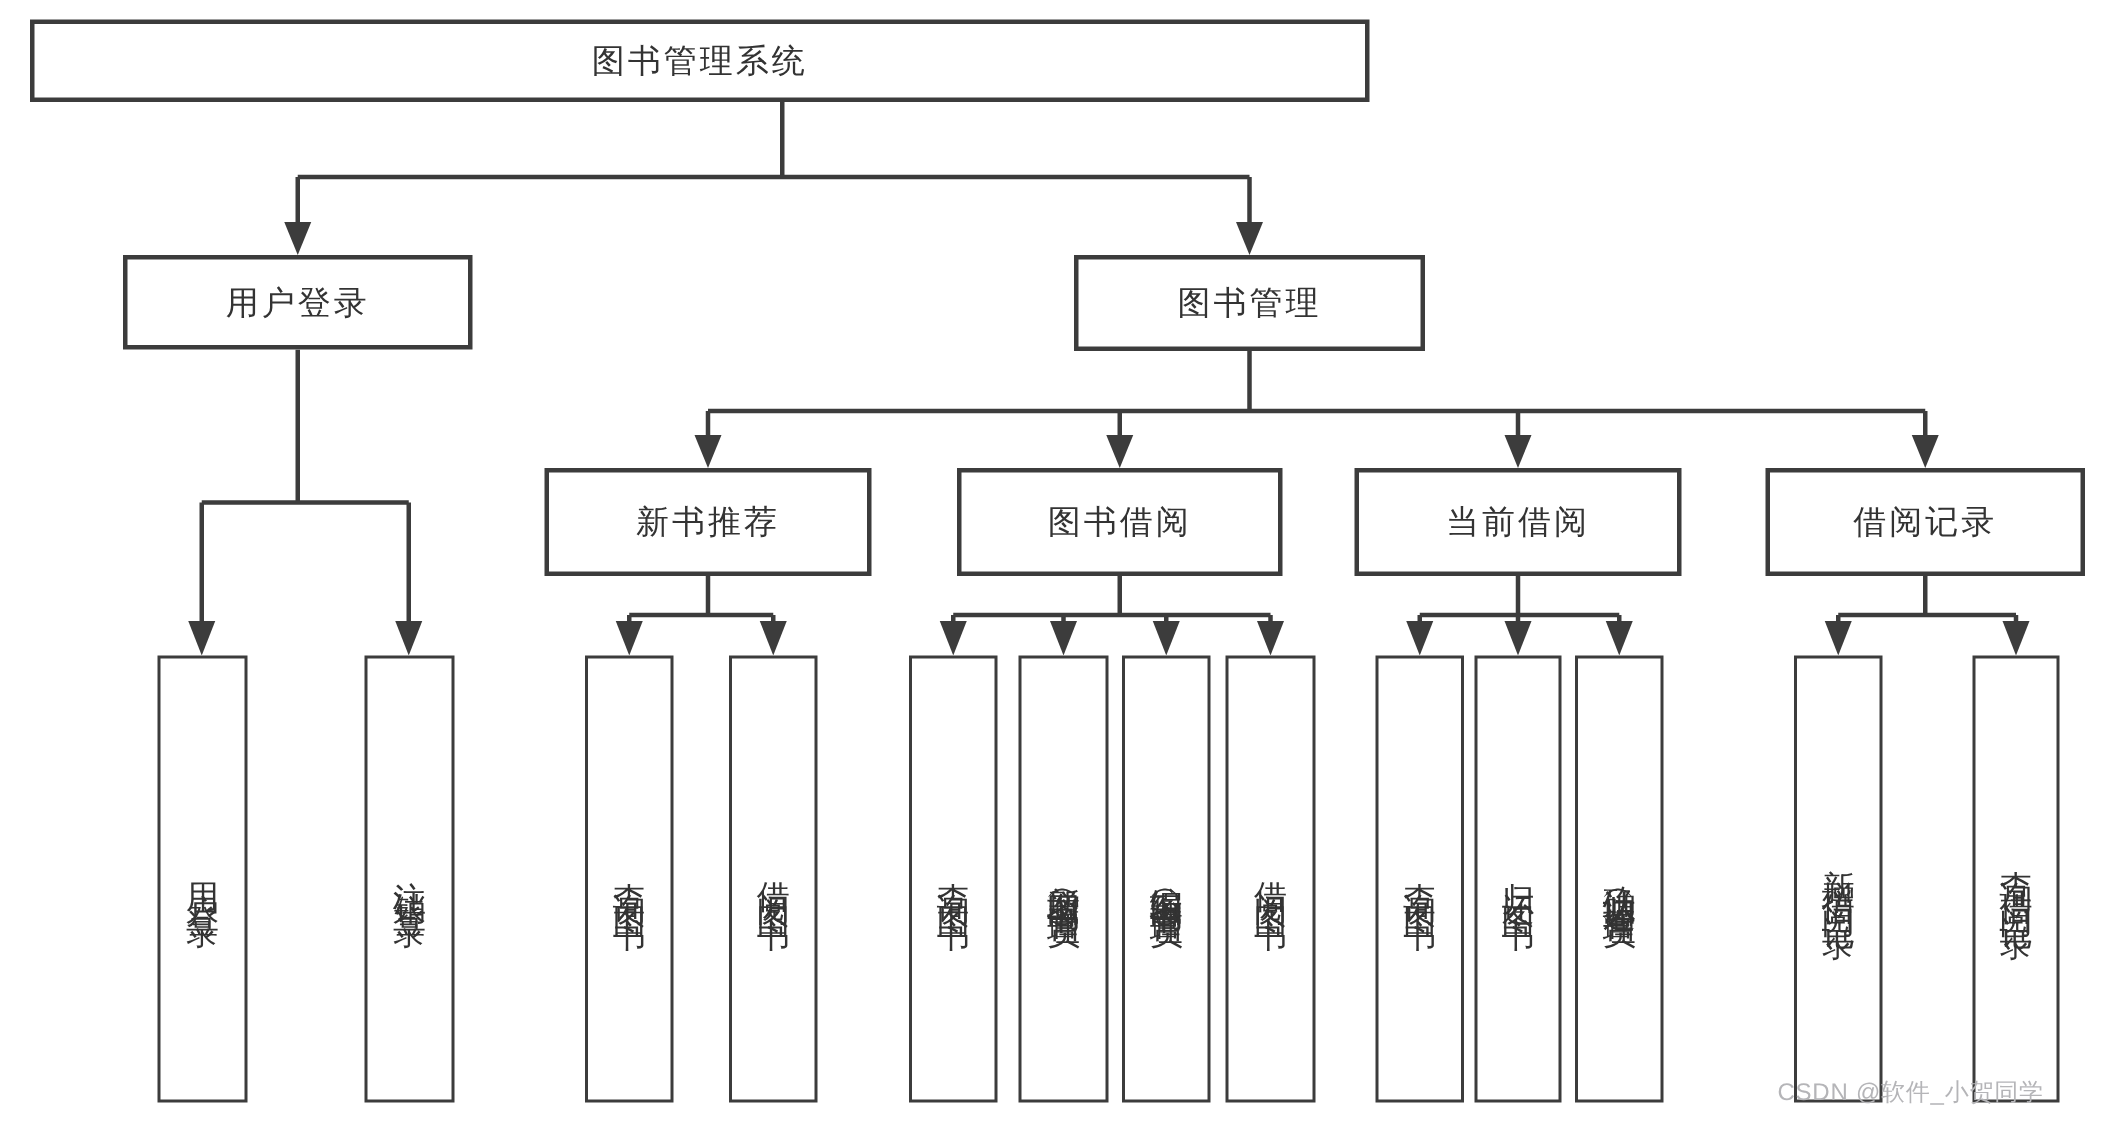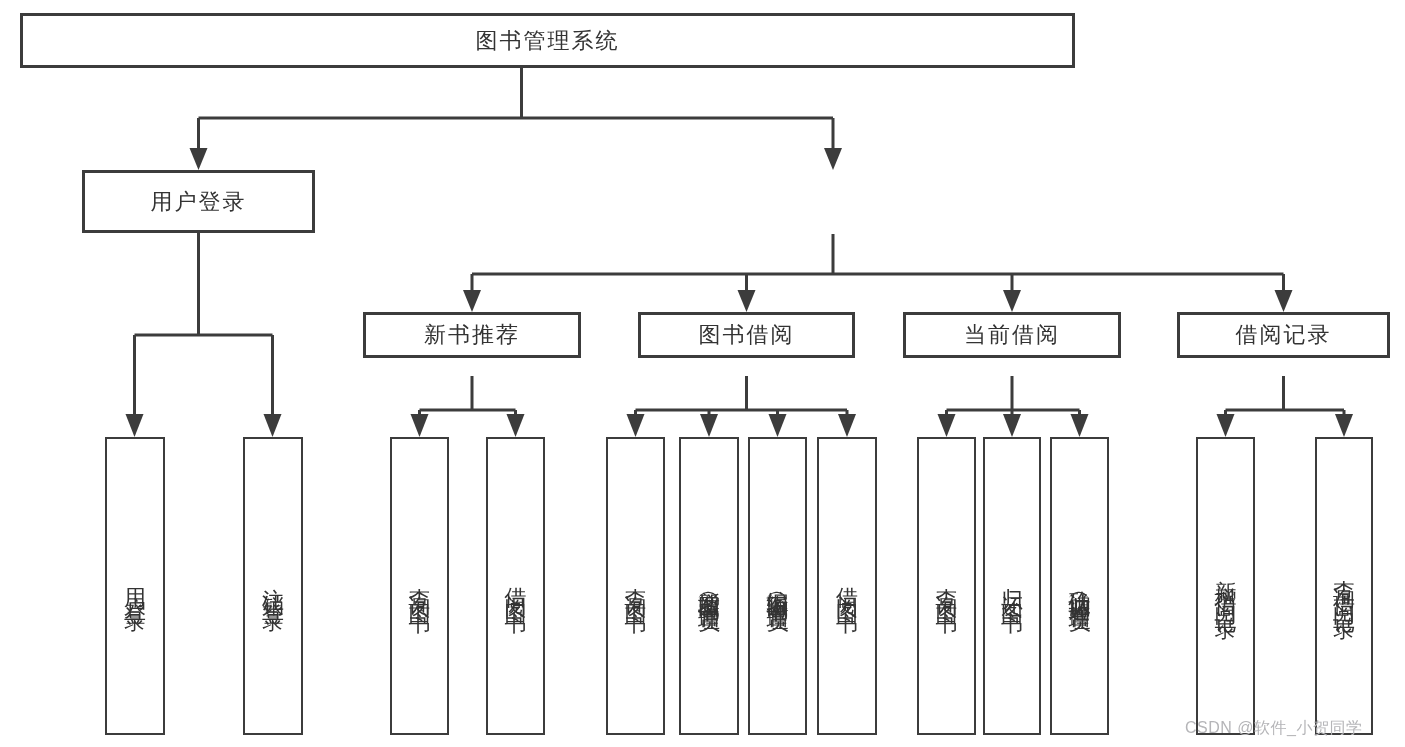--- a/index.html
+++ b/index.html
@@ -30,24 +30,24 @@
     background: #ffffff;
     display: flex;
     align-items: center;
     justify-content: center;
     color: #333333;
     font-size: 22px;
     letter-spacing: 2px;
   }
   .node .lbl { white-space: nowrap; }
   
-  .root-box        { left: 20px;   top: 13px;  width: 1055px; height: 55px; }
+  .root-box        { left: 20px;   top: 13px;  width: 893px; height: 55px; }
   .l2-user-login   { left: 82px;   top: 170px; width: 233px;  height: 63px; }
   .l2-book-mgmt    { left: 716px;  top: 170px; width: 234px;  height: 64px; }
-  .l3              { top: 312px; height: 46px; }
+  .l3              { top: 312px; height: 72px; }
   .l3-new-book     { left: 363px;  width: 218px; }
   .l3-book-borrow  { left: 638px;  width: 217px; }
   .l3-current      { left: 903px;  width: 218px; }
   .l3-records      { left: 1177px; width: 213px; }
   
   .leaf {
     position: absolute;
     top: 437px;
     height: 298px;
     box-sizing: border-box;
@@ -116,20 +116,23 @@
     </g>
   </svg>
 
   <div class="node root-box">
     <span class="lbl">图书管理系统</span>
   </div>
 
   <div class="node l2-user-login">
     <span class="lbl">用户登录</span>
   </div>
+  <div class="node l2-book-mgmt">
+    <span class="lbl">图书管理</span>
+  </div>
 
   <div class="node l3 l3-new-book">
     <span class="lbl">新书推荐</span>
   </div>
   <div class="node l3 l3-current">
     <span class="lbl">当前借阅</span>
   </div>
   <div class="node l3 l3-book-borrow">
     <span class="lbl">图书借阅</span>
   </div>

